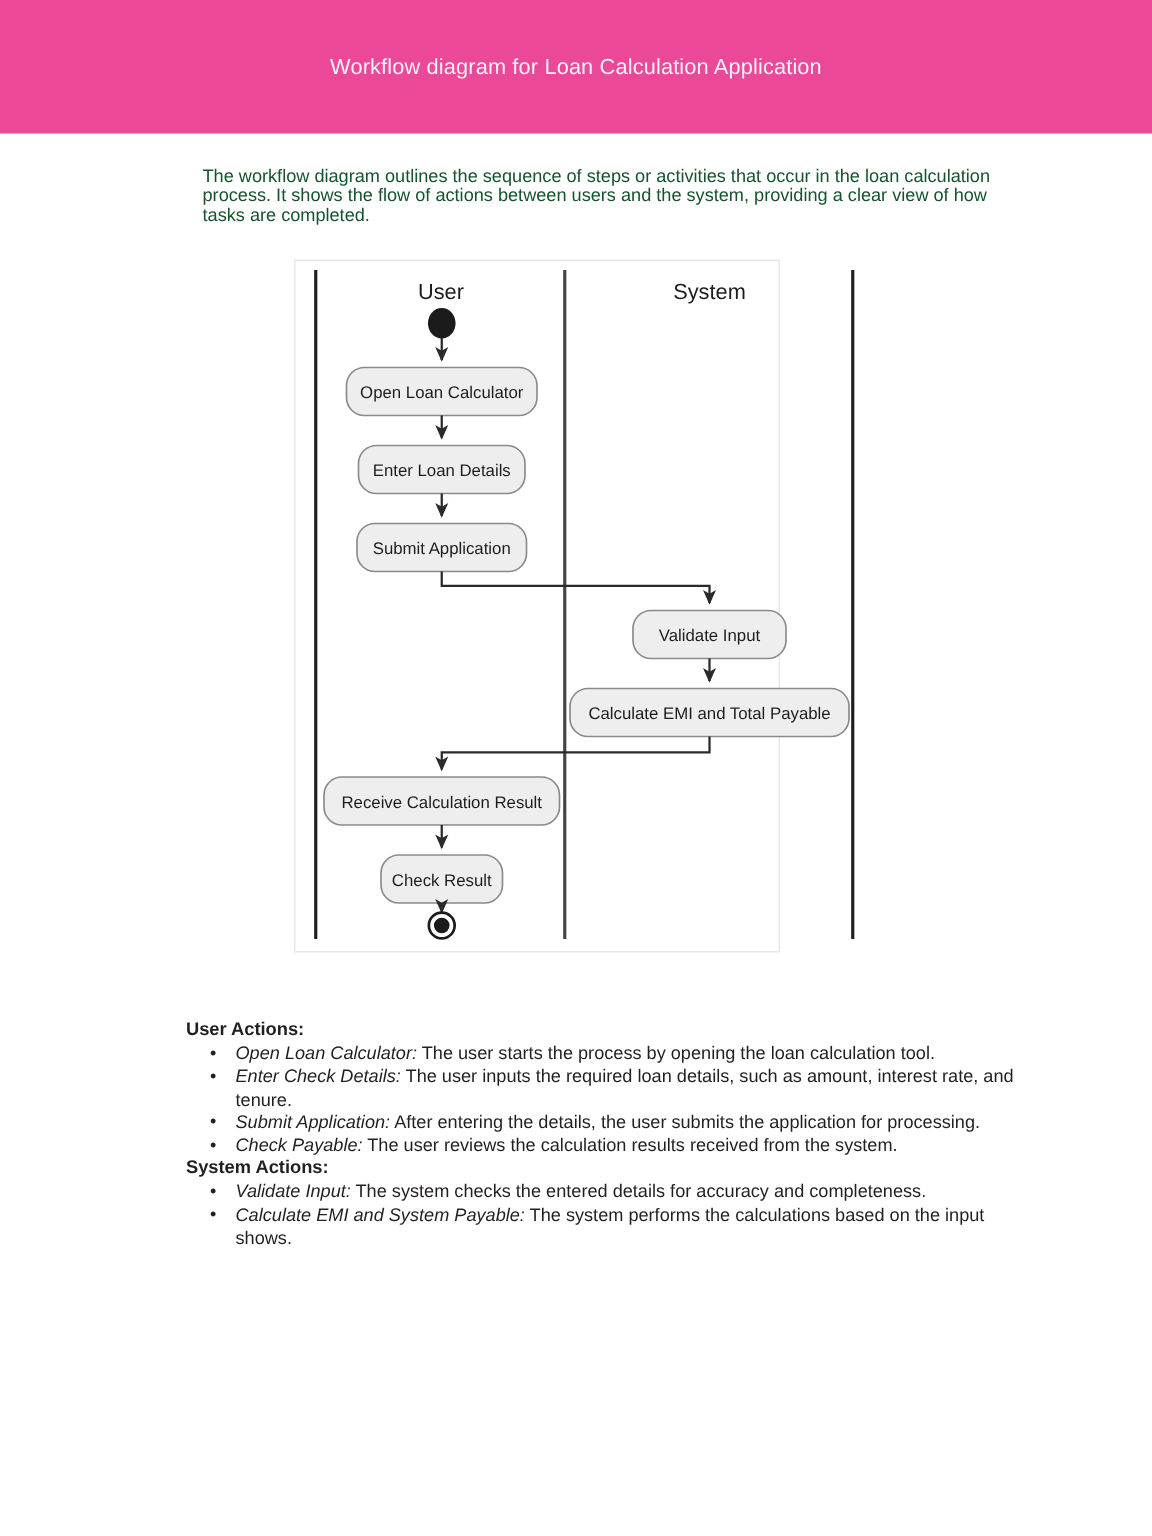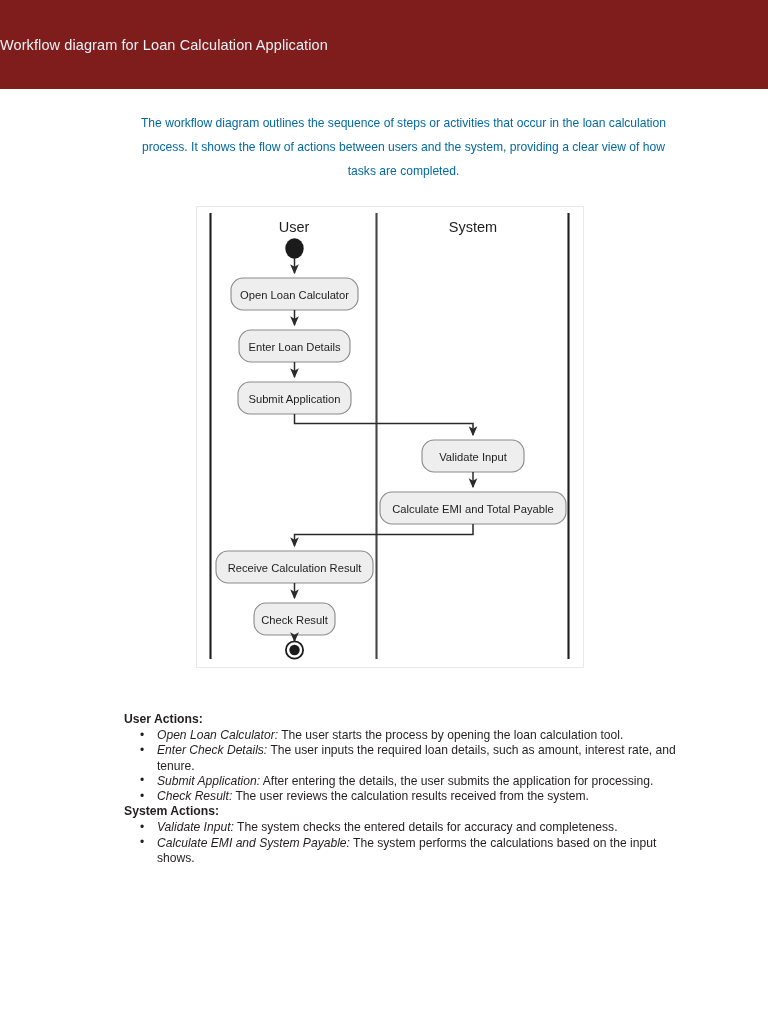--- a/index.html
+++ b/index.html
@@ -13,23 +13,24 @@
     font-family: "Liberation Sans", sans-serif;
     color: #231f20;
     overflow: hidden;
     position: relative;
   }
 
   
   .header-bar {
     width: 768px;
     height: 89px;
-    background: #7f1d1d;
+    background: #ec4899;
     display: flex;
     align-items: center;
+    justify-content: center;
     box-sizing: border-box;
   }
   .header-title {
     color: #ecf2f6;
     font-size: 14.5px;
     font-weight: 400;
     letter-spacing: 0.1px;
     text-align: center;
   }
 
@@ -42,29 +43,29 @@
     color: #9a4fc4;
     font-size: 16.5px;
     font-weight: 400;
     margin: 21px 0 0 90px;
     letter-spacing: 0.1px;
   }
 
   .intro-paragraph {
     margin: 22px 96px 0 135px;
     font-size: 12.1px;
-    line-height: 24px;
-    color: #0369a1;
-    text-align: center;
+    line-height: 13px;
+    color: #14532d;
+    text-align: left;
   }
 
   
   .figure-wrap {
     margin: 23px 0 0 196px;
-    width: 388px;
+    width: 324px;
     height: 462px;
     border: 1px solid #e8e8e8;
     box-sizing: border-box;
     background: #ffffff;
     position: relative;
   }
   .figure-wrap svg { display: block; }
 
   
   .actions {
@@ -193,21 +194,21 @@
       <li>
         <span class="bullet">•</span><em>Open Loan Calculator:</em><span> The user starts the process by opening the loan calculation tool.</span>
       </li>
       <li>
         <span class="bullet">•</span><em>Enter Check Details:</em><span> The user inputs the required loan details, such as amount, interest rate, and tenure.</span>
       </li>
       <li>
         <span class="bullet">•</span><em>Submit Application:</em><span> After entering the details, the user submits the application for processing.</span>
       </li>
       <li>
-        <span class="bullet">•</span><em>Check Result:</em><span> The user reviews the calculation results received from the system.</span>
+        <span class="bullet">•</span><em>Check Payable:</em><span> The user reviews the calculation results received from the system.</span>
       </li>
     </ul>
 
     <div class="actions-heading second">System Actions:</div>
     <ul>
       <li>
         <span class="bullet">•</span><em>Validate Input:</em><span> The system checks the entered details for accuracy and completeness.</span>
       </li>
       <li>
         <span class="bullet">•</span><em>Calculate EMI and System Payable:</em><span> The system performs the calculations based on the input shows.</span>

